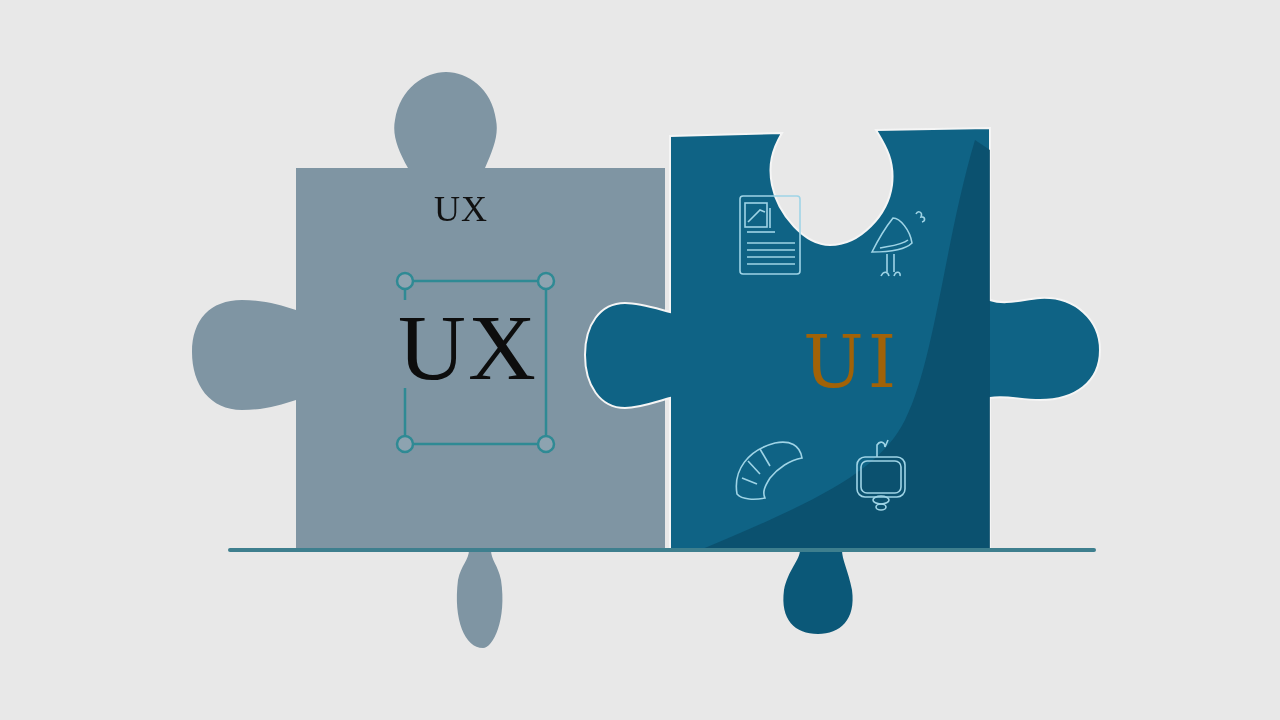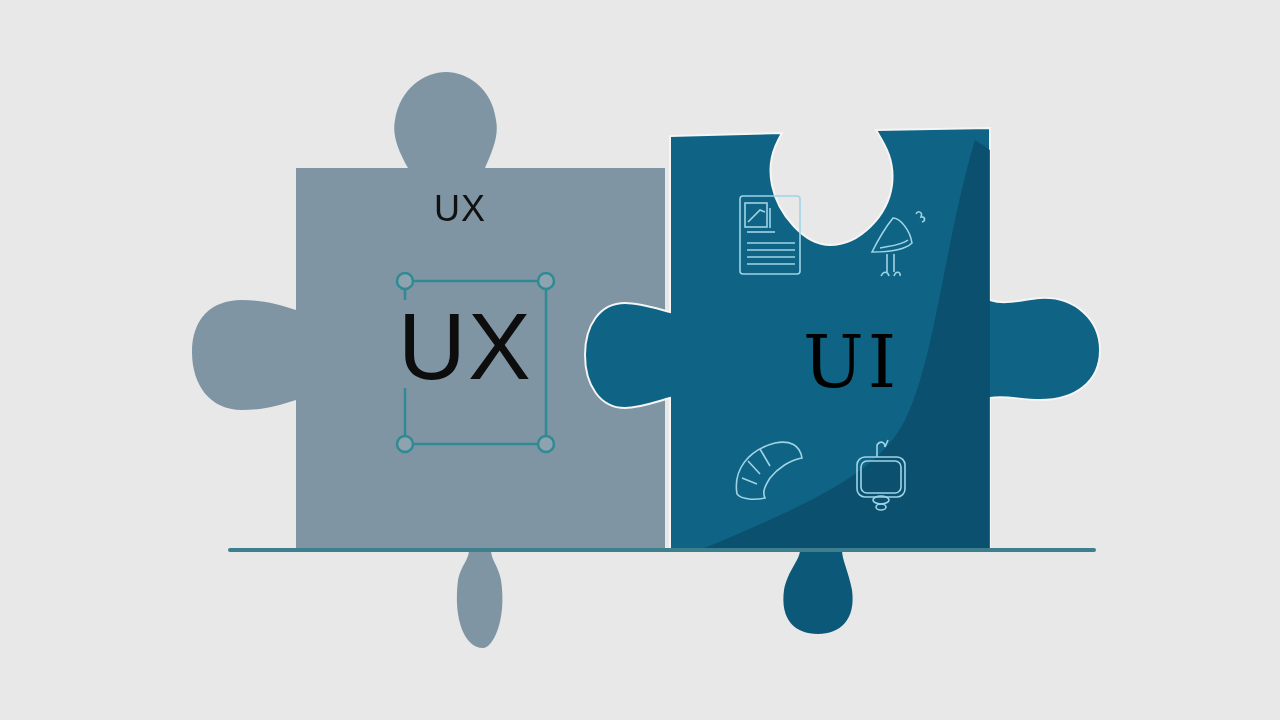--- a/index.html
+++ b/index.html
@@ -3,24 +3,24 @@
 <meta charset="utf-8">
 <style>
   html, body { margin: 0; padding: 0; }
   body {
     width: 1280px; height: 720px; overflow: hidden;
     background: #e8e8e8;
     font-family: "DejaVu Sans", sans-serif;
     position: relative;
   }
   svg.scene { position: absolute; left: 0; top: 0; }
-  .label { position: absolute; font-family: Liberation Sans, sans-serif; }
+  .label { position: absolute; font-family: Liberation Serif, serif; }
   .ux-small { left: 434px; top: 188px; font-size: 36px; color: #111; letter-spacing: 1px; }
   .ux-big { left: 398px; top: 293px; font-size: 94px; color: #0d0d0d; letter-spacing: 2px; }
-  .ui-big { left: 803px; top: 320px; font-size: 72px; color: #000000; letter-spacing: 4px; font-family: "DejaVu Serif", serif; }
+  .ui-big { left: 803px; top: 320px; font-size: 72px; color: #a16207; letter-spacing: 4px; font-family: "DejaVu Serif", serif; }
 </style>
 </head>
 <body>
 
 <svg class="scene" width="1280" height="720" viewBox="0 0 1280 720">
 
   <g>
     <path fill="#7f95a3" d="
       M296,168 L408,168
       C398,150 392,135 395,120 C400,88 425,72 446,72 C467,72 492,88 496,120 C499,135 493,150 485,168

